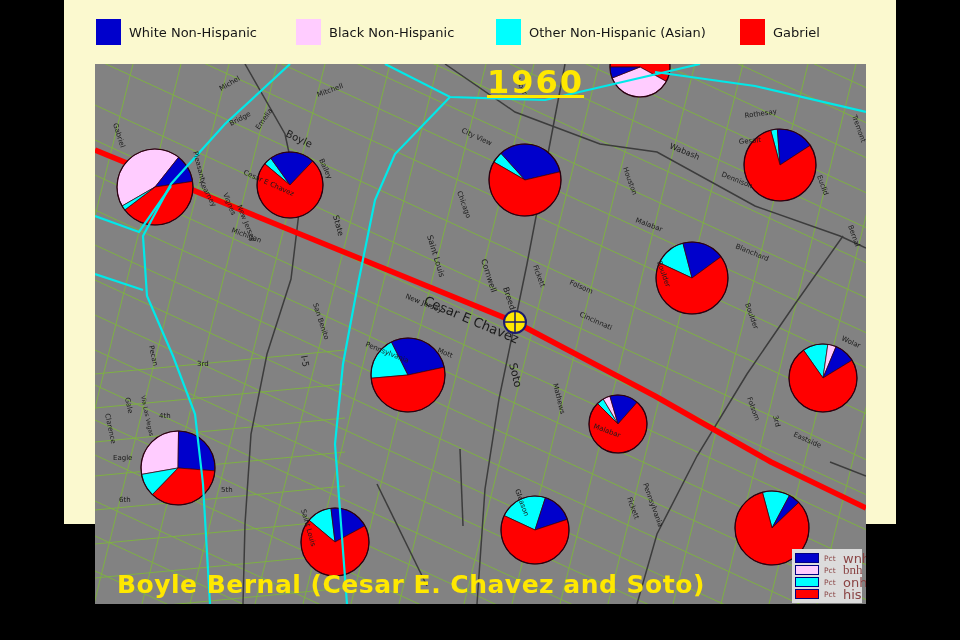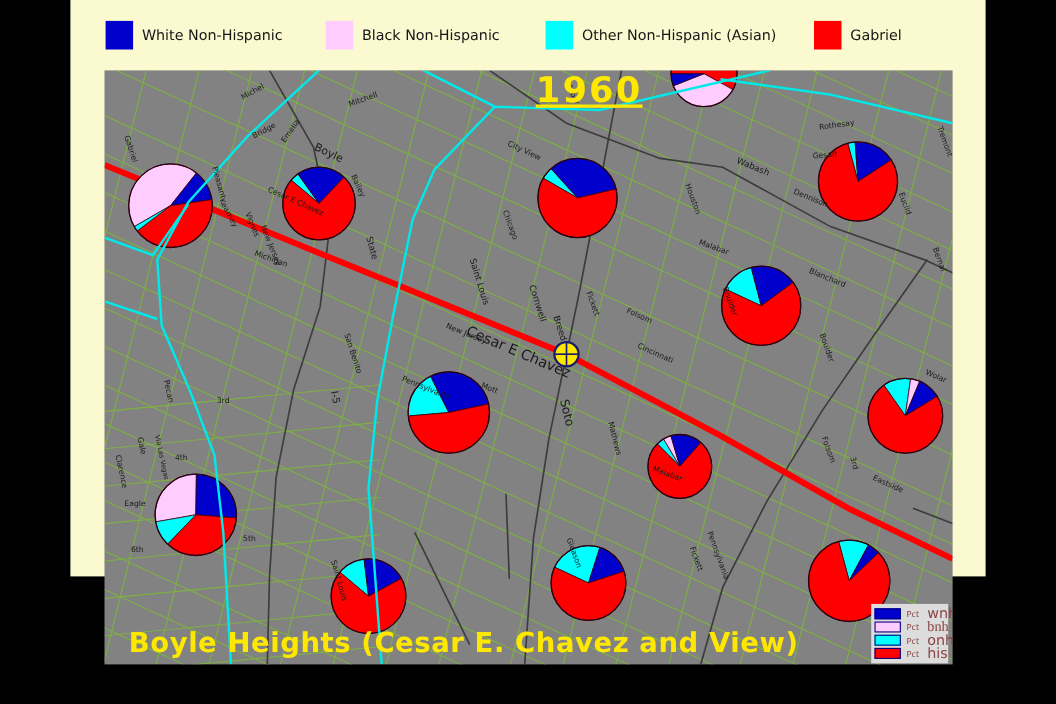--- a/index.html
+++ b/index.html
@@ -277,21 +277,21 @@
           <text transform="translate(328,240) rotate(23)" font-size="13" font-family="&quot;DejaVu Sans&quot;,sans-serif">Cesar E Chavez</text>
           <text transform="translate(148,110) rotate(24)" font-size="7" font-family="&quot;DejaVu Sans&quot;,sans-serif">Cesar E Chavez</text>
         </g>
         <g>
           <circle cx="420" cy="258" r="11" fill="#FFE800" stroke="#1A1A6E" stroke-width="2"></circle>
           <line x1="409" y1="258" x2="431" y2="258" stroke="#1A1A6E" stroke-width="1.5"></line>
           <line x1="420" y1="247" x2="420" y2="269" stroke="#1A1A6E" stroke-width="1.5"></line>
         </g>
       </svg>
     <div class="year" style="color: rgb(255, 232, 0);">1960</div>
-    <div class="caption" style="color: rgb(255, 232, 0);">Boyle Heights (Cesar E. Chavez and View)</div>
+    <div class="caption" style="color: rgb(255, 232, 0);">Boyle Bernal (Cesar E. Chavez and Soto)</div>
     <div class="inset" id="inset-legend" style="background: rgb(220, 220, 220);">
         <div class="inset-row">
           <span class="inset-sw" style="background: rgb(0, 0, 204);"></span>
           <span class="inset-prefix" style="color: rgb(138, 68, 68);">Pct</span>
           <span class="inset-suffix" style="color: rgb(138, 68, 68);">wnh</span>
         </div>
         <div class="inset-row">
           <span class="inset-sw" style="background: rgb(255, 204, 255);"></span>
           <span class="inset-prefix" style="color: rgb(138, 68, 68);">Pct</span>
           <span class="inset-suffix" style="color: rgb(138, 68, 68); font-family: Liberation Serif, serif;">bnh</span>

